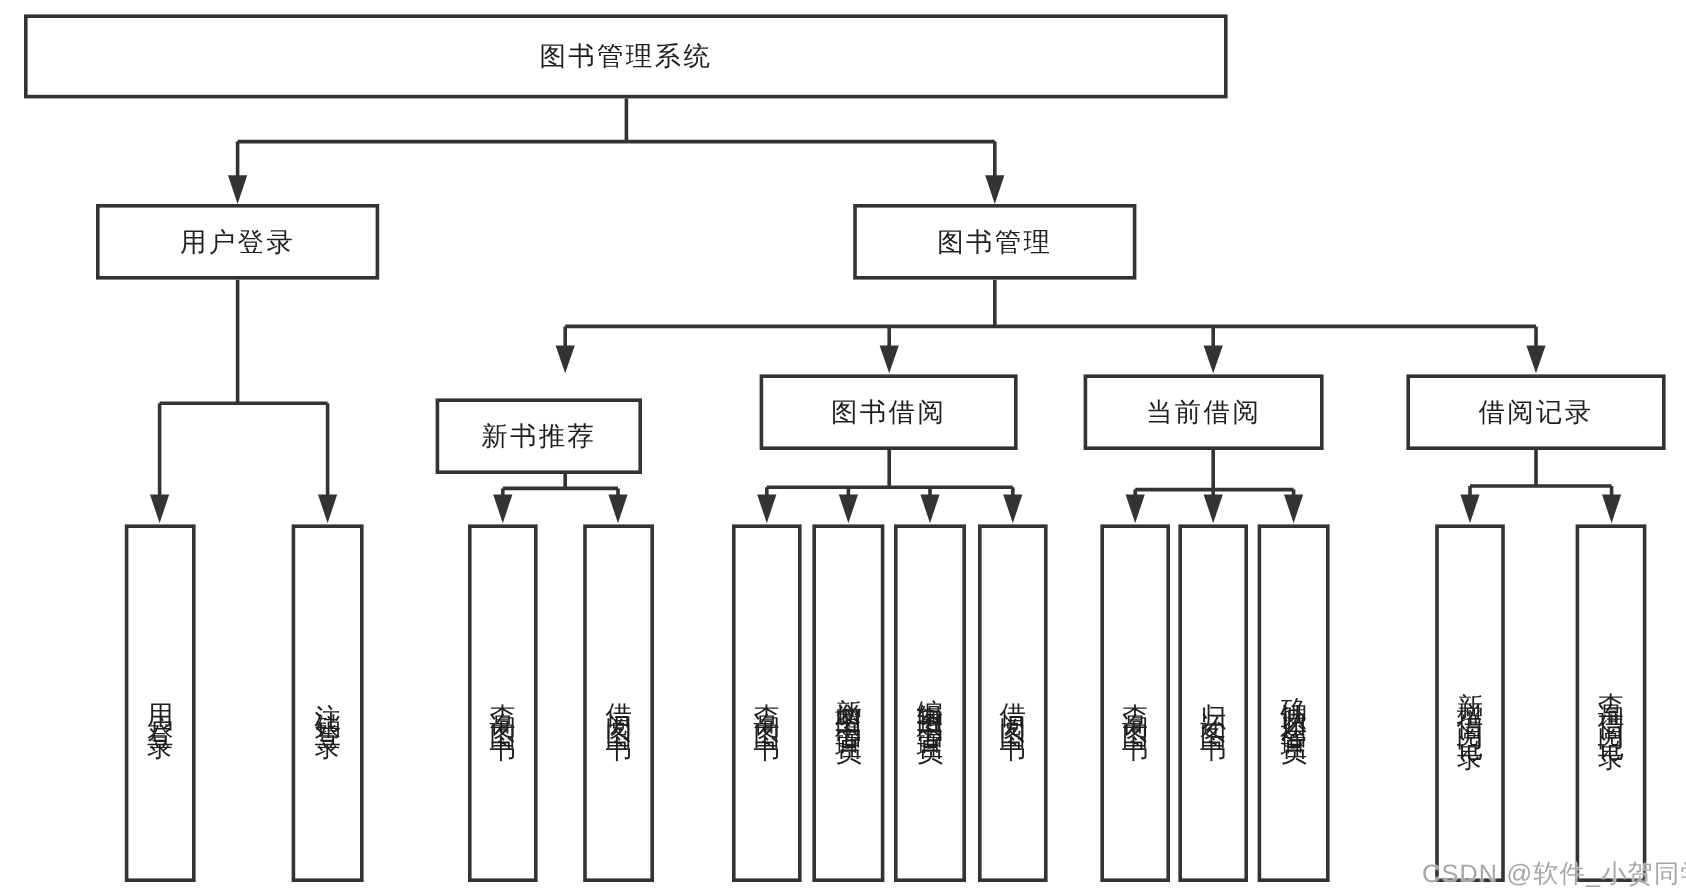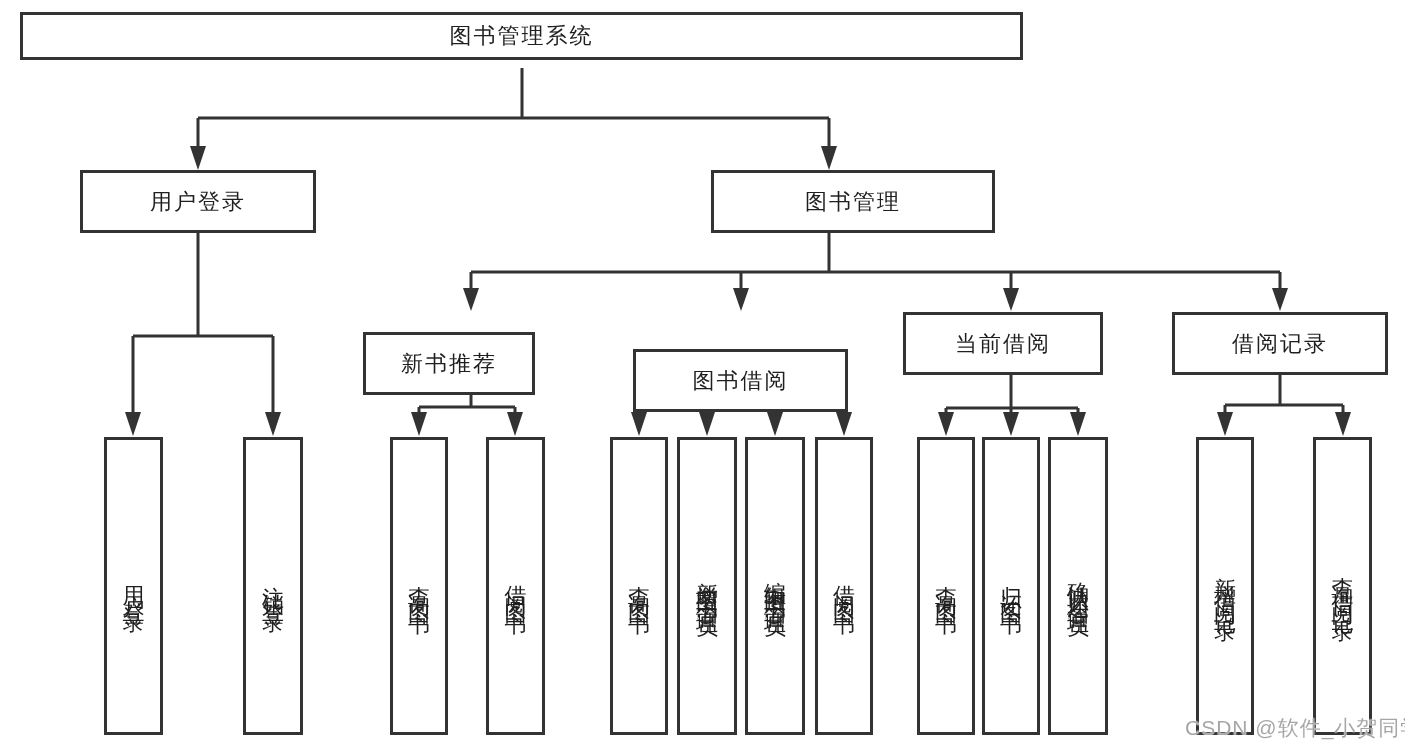--- a/index.html
+++ b/index.html
@@ -81,35 +81,35 @@
     <path d="M1011 375 V408 M946 408 H1078 M946 408 V413 M1011 408 V413 M1078 408 V413" stroke="#333333" stroke-width="3" fill="none"></path>
     <polygon points="946,436 938,412 954,412" fill="#333333"></polygon>
     <polygon points="1011,436 1003,412 1019,412" fill="#333333"></polygon>
     <polygon points="1078,436 1070,412 1086,412" fill="#333333"></polygon>
 
     <path d="M1280 375 V405 M1225 405 H1343 M1225 405 V413 M1343 405 V413" stroke="#333333" stroke-width="3" fill="none"></path>
     <polygon points="1225,436 1217,412 1233,412" fill="#333333"></polygon>
     <polygon points="1343,436 1335,412 1351,412" fill="#333333"></polygon>
   </svg>
 
-  <div class="node" style="left:20px;top:12px;width:1003px;height:48px;">
+  <div class="node" style="left:20px;top:12px;width:1003px;height:70px;">
     <span>图书管理系统</span>
   </div>
 
   <div class="node" style="left:80px;top:170px;width:236px;height:63px;">
     <span>用户登录</span>
   </div>
-  <div class="node" style="left:711px;top:170px;width:284px;height:63px;">
+  <div class="node" style="left:711px;top:170px;width:236px;height:63px;">
     <span>图书管理</span>
   </div>
 
   <div class="node" style="left:363px;top:312px;width:172px;height:63px;margin-top:20px;">
     <span>新书推荐</span>
   </div>
-  <div class="node" style="left:633px;top:312px;width:215px;height:63px;margin-top:37px;">
+  <div class="node" style="left:633px;top:312px;width:215px;height:63px;">
     <span>图书借阅</span>
   </div>
   <div class="node" style="left:903px;top:312px;width:200px;height:63px;">
     <span>当前借阅</span>
   </div>
   <div class="node" style="left:1172px;top:312px;width:216px;height:63px;">
     <span>借阅记录</span>
   </div>
 
   <div class="node leaf" style="left:104px;top:437px;width:59px;height:298px;">

